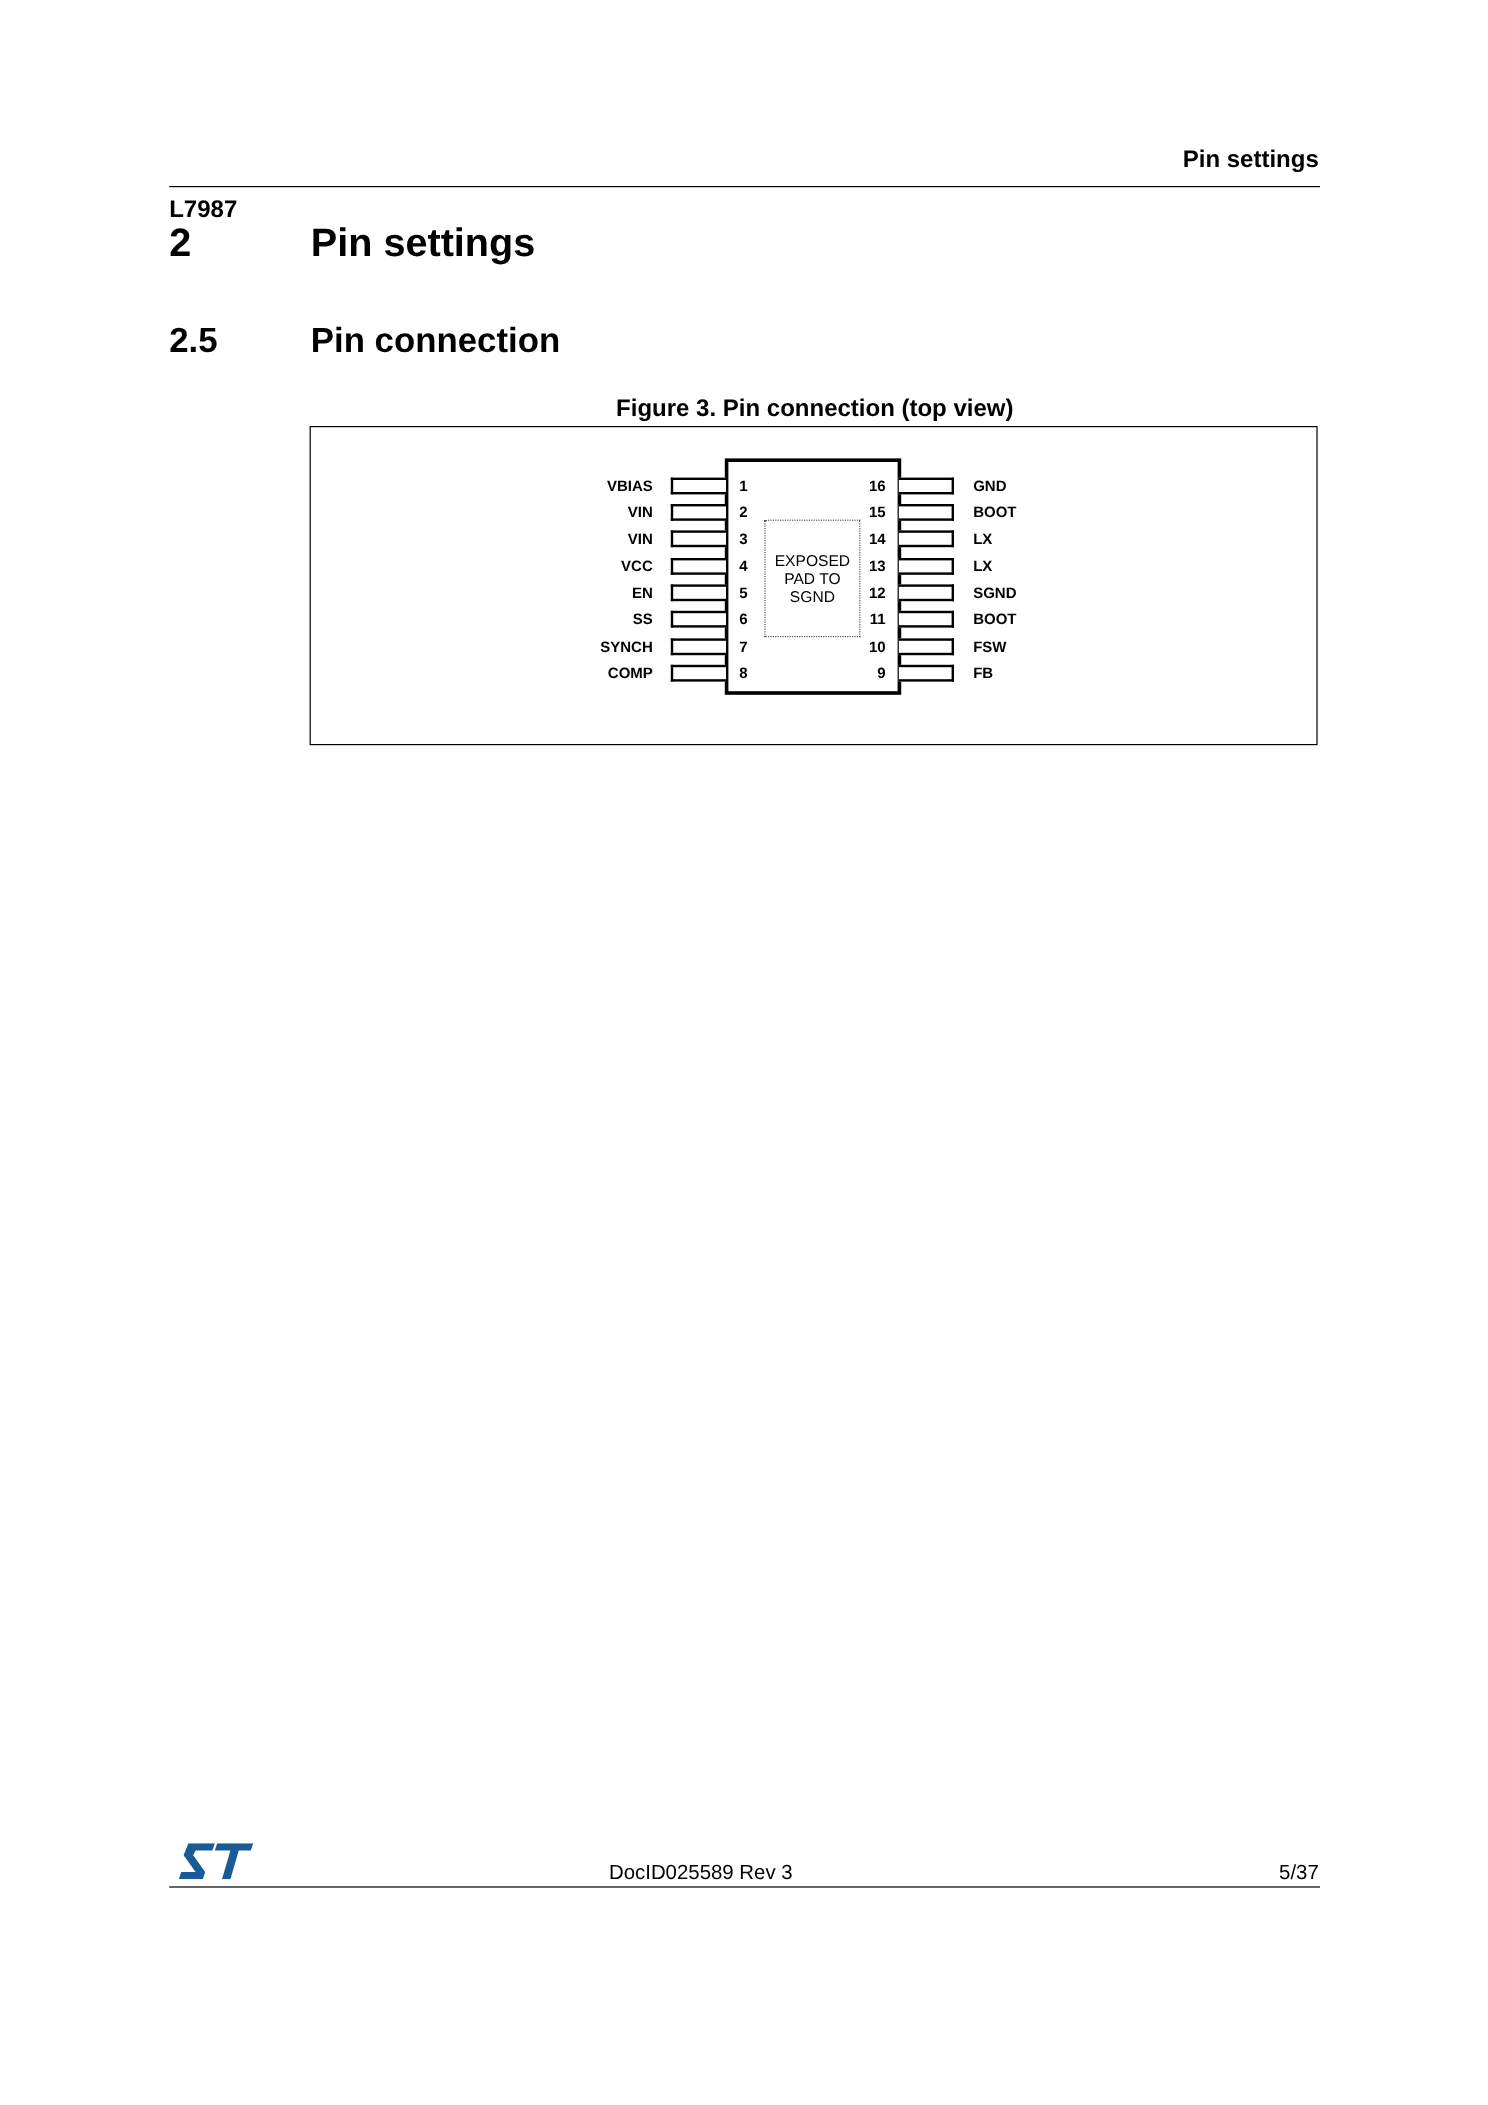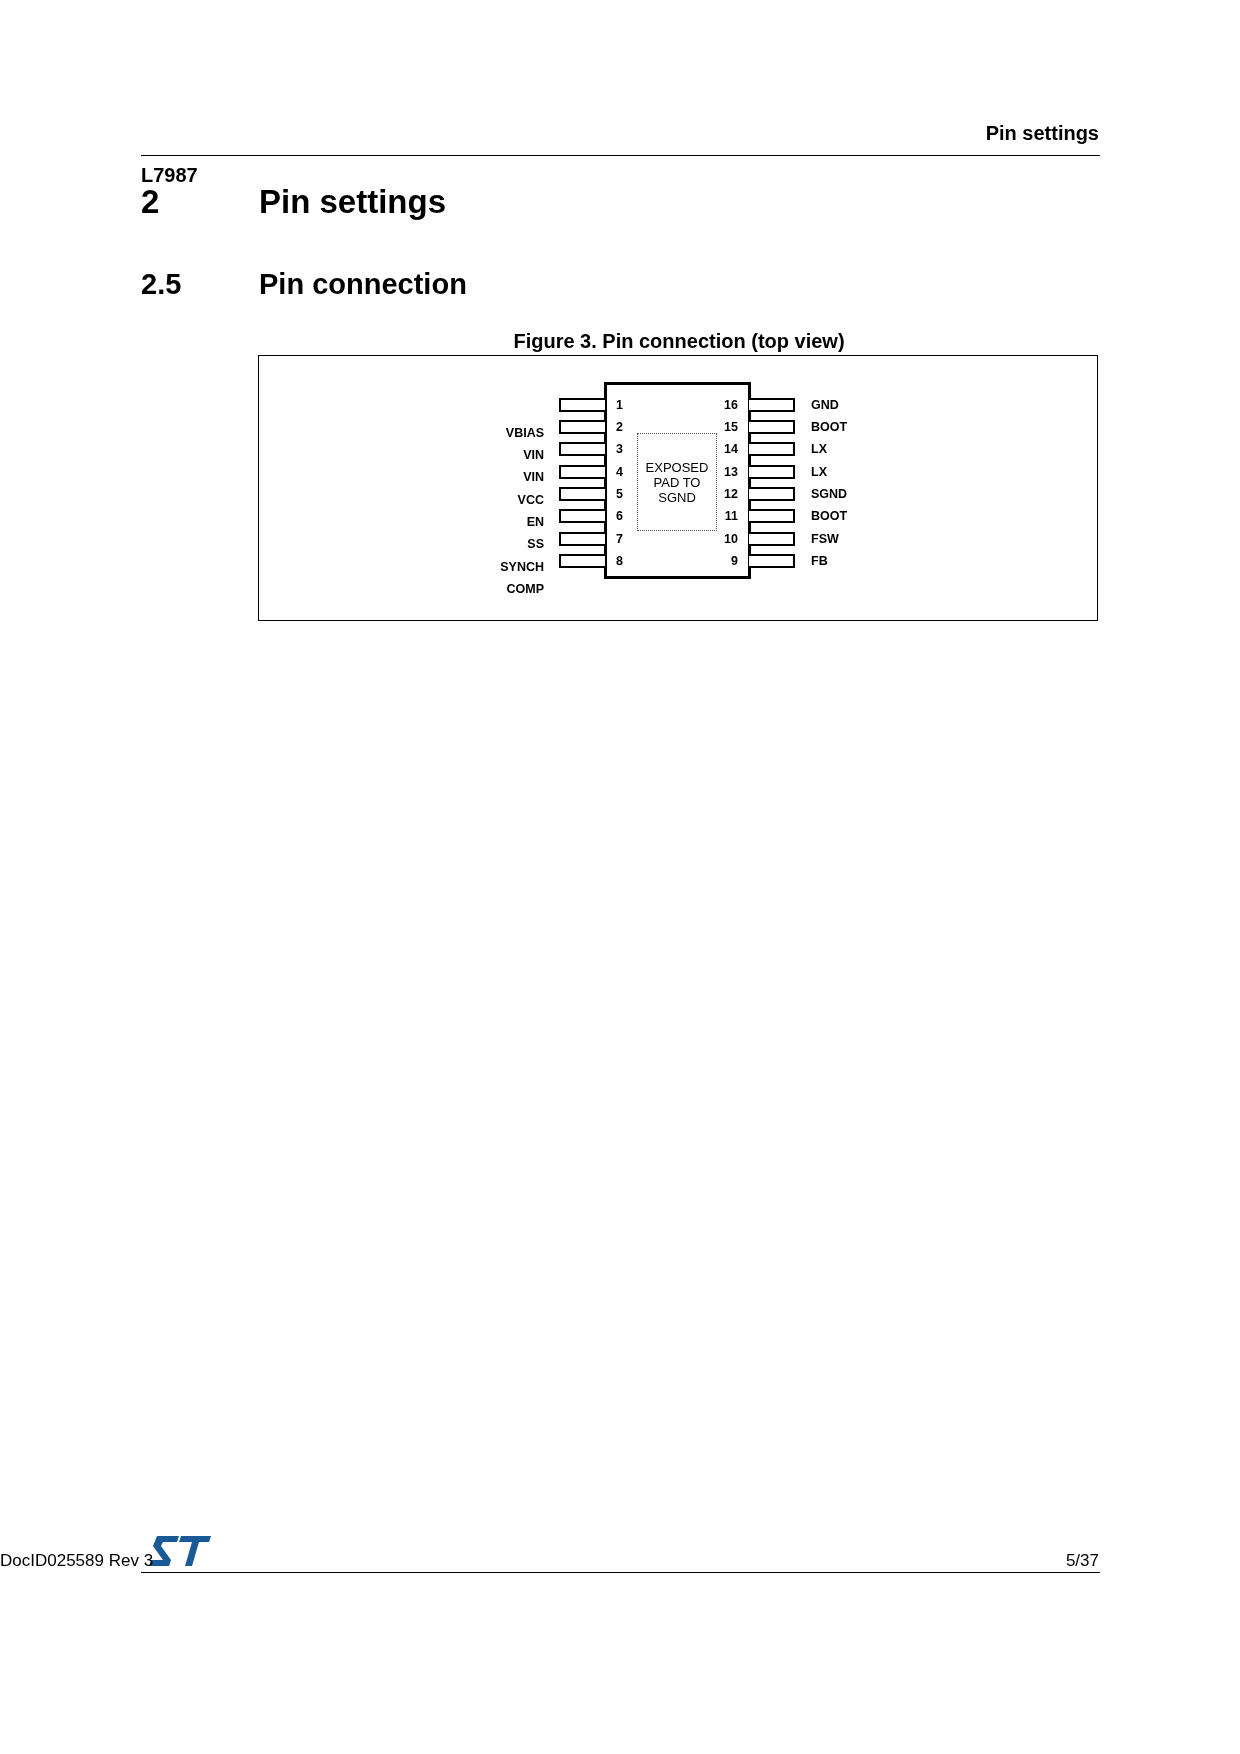--- a/index.html
+++ b/index.html
@@ -16,27 +16,27 @@
   .caption { left: 258px; width: 842px; top: 330px; font-size: 20px; font-weight: bold; line-height: 22px; text-align: center; }
   .fig-box { left: 258px; top: 355px; width: 840px; height: 266px; border: 1.5px solid #000; box-sizing: border-box; }
   .chip { left: 604px; top: 382px; width: 147px; height: 197px; border: 3px solid #000; box-sizing: border-box; background: #fff; }
   .pad { left: 637px; top: 433px; width: 80px; height: 98px; border: 1px dotted #555; box-sizing: border-box;
          display: flex; flex-direction: column; align-items: center; justify-content: center; }
   .pad span { font-size: 13px; line-height: 15px; text-align: center; display: block; }
   .pin { width: 46px; height: 14px; border: 2.5px solid #000; box-sizing: border-box; background: #fff; }
   .pin-l { left: 559px; border-right: none; }
   .pin-r { left: 749px; border-left: none; }
   .pin-label { font-size: 12.5px; font-weight: bold; line-height: 14px; white-space: nowrap; }
-  .pin-label-l { right: 696px; text-align: right; margin-top: 28px; }
+  .pin-label-l { right: 696px; text-align: right; }
   .pin-label-r { left: 811px; text-align: left; }
   .pin-num { font-size: 12.5px; font-weight: bold; line-height: 14px; }
   .pin-num-l { left: 616px; }
   .pin-num-r { right: 502px; text-align: center; }
   .ftr-logo { left: 149px; top: 1536px; width: 62px; height: 30px; }
-  .ftr-doc { left: 0; width: 1168px; top: 1551px; font-size: 17px; line-height: 20px; }
+  .ftr-doc { left: 0; width: 1168px; top: 1551px; text-align: center; font-size: 17px; line-height: 20px; }
   .ftr-page { right: 141px; top: 1551px; font-size: 17px; line-height: 20px; text-align: right; }
   .ftr-line { left: 141px; top: 1572px; width: 959px; height: 0; border-top: 1.5px solid #000; }
 </style>
 </head>
 <body>
 
 <div class="abs hdr-left">L7987</div>
 <div class="abs hdr-right">Pin settings</div>
 <div class="abs hdr-line"></div>
 

